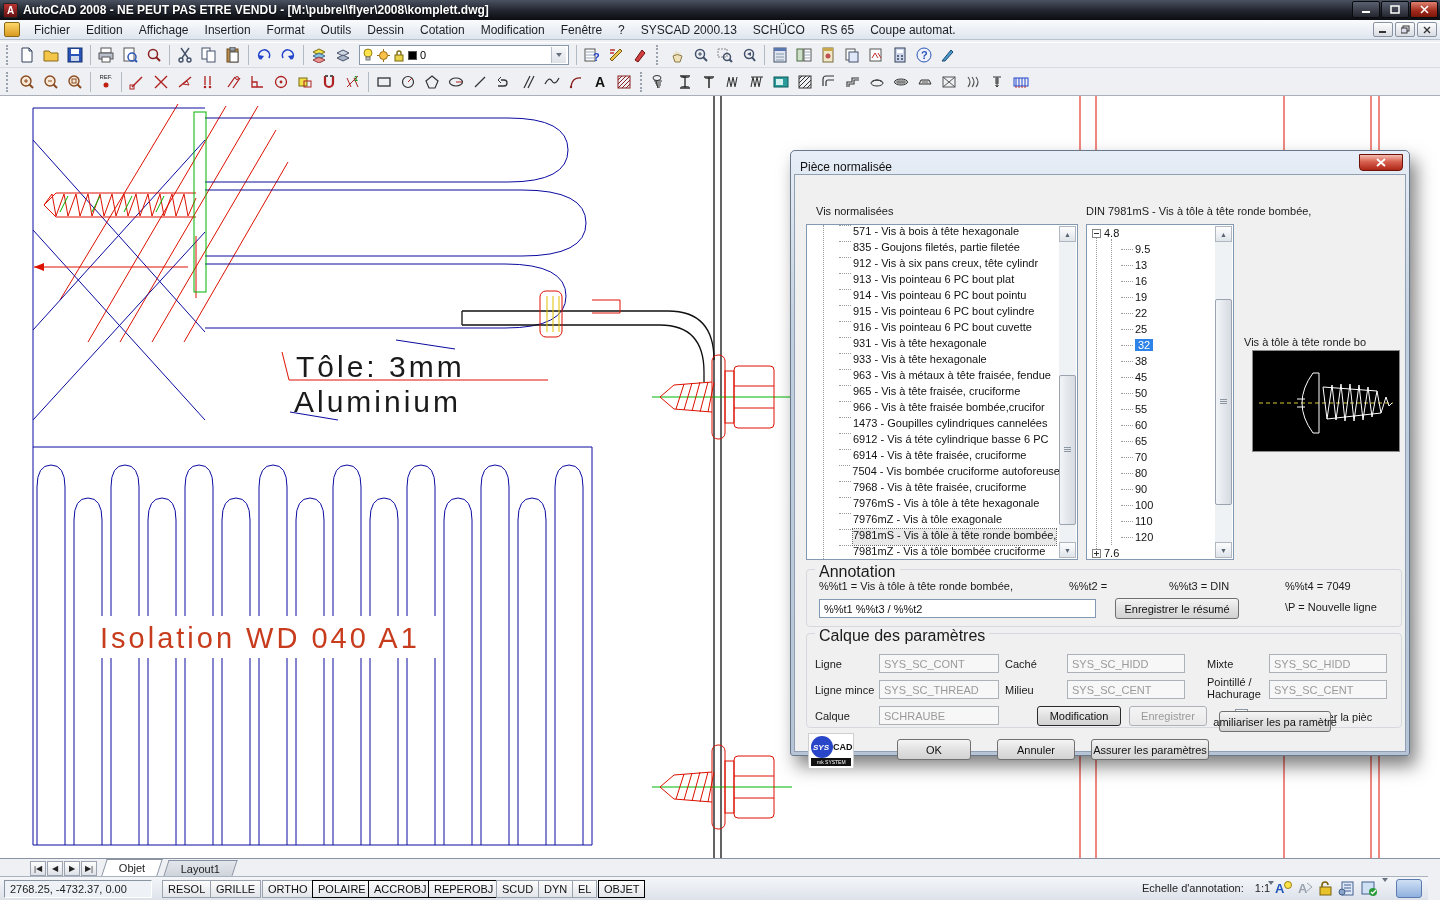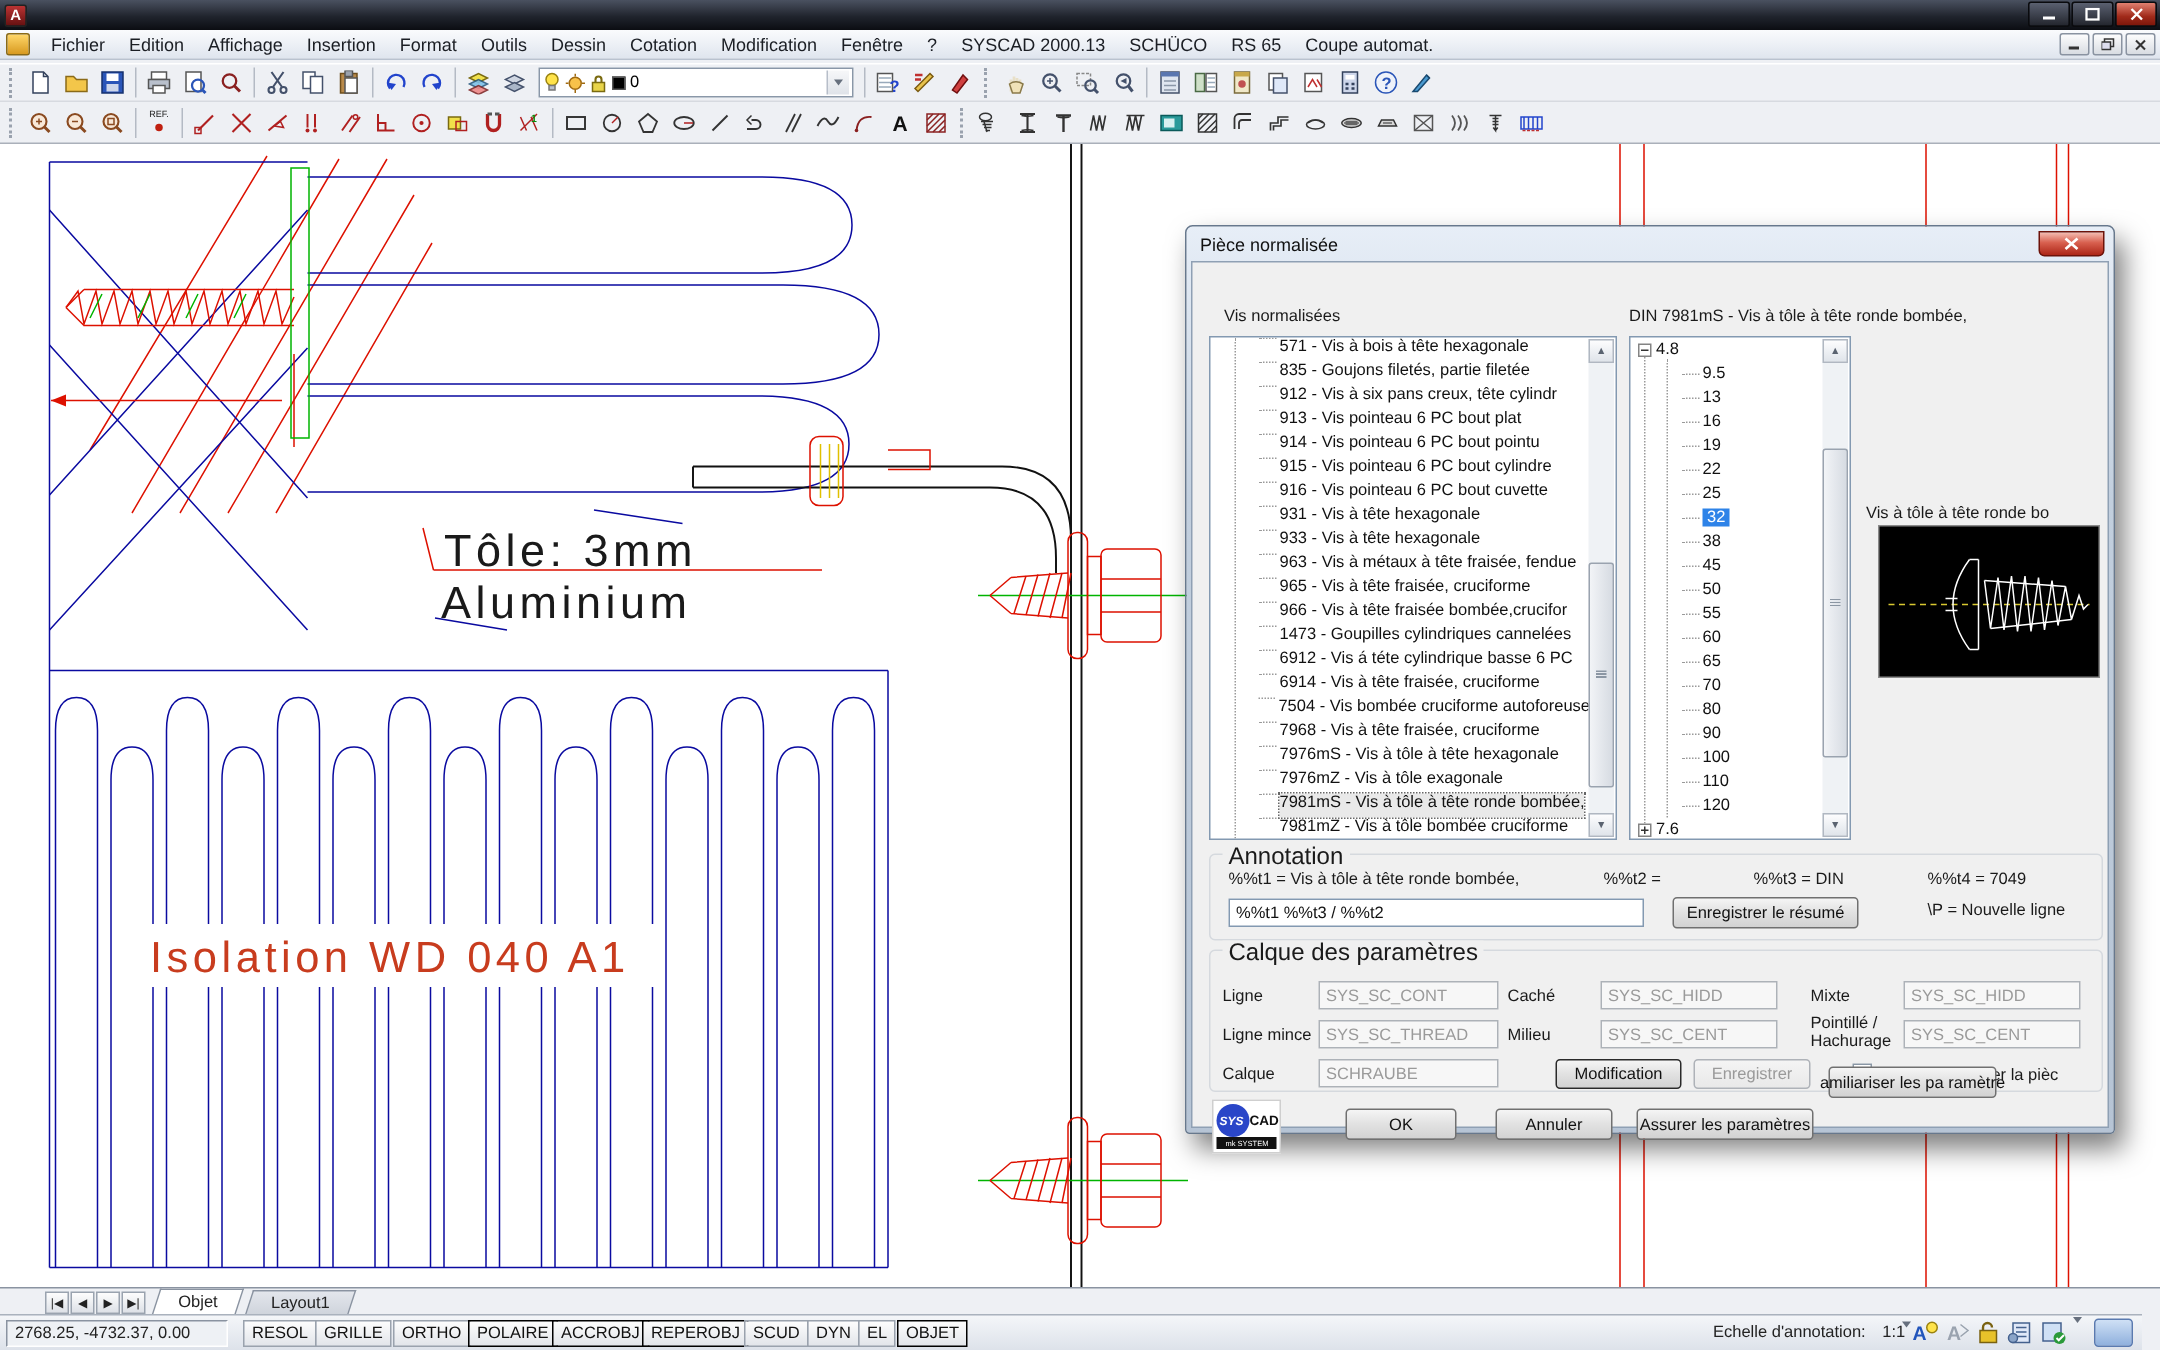--- a/index.html
+++ b/index.html
@@ -33,21 +33,21 @@
 .caret i{width:0;height:0;border-left:3px solid transparent;border-right:3px solid transparent;border-top:4px solid #67707e}
 .swatch{width:9px;height:9px;background:#000;border:1px solid #555}
 
 #lefttools{position:absolute;left:0;top:100px;width:27px;display:flex;flex-direction:column;gap:1px;align-items:center;background:#eef0f4;padding-top:2px;border-right:1px solid #c9ced6}
 .lt{width:23px;height:23px;border:1px solid #cdd2da;border-radius:2px;background:linear-gradient(#fcfdfe,#e8ebef);display:flex;align-items:center;justify-content:center}
 
 #canvas{position:absolute;left:0;top:96px;width:1440px;height:762px;background:#fff}
 text.cad{font-family:"Liberation Sans",sans-serif;letter-spacing:3px}
 
 #dlg{position:absolute;left:790px;top:150px;width:620px;height:606px;background:linear-gradient(#e7eef7,#c2cfde 30%,#b6c4d5);border:1px solid #67788d;border-radius:5px 5px 3px 3px;box-shadow:6px 10px 18px rgba(0,0,0,.5)}
-#dlgtitle{position:absolute;left:0;top:0;right:0;height:23px;display:flex;align-items:center;padding-left:9px;color:#111;font-size:12px}
+#dlgtitle{position:absolute;left:0;top:0;right:0;height:23px;display:flex;align-items:flex-end;padding-left:9px;color:#111;font-size:12px}
 #dlgclose{position:absolute;right:6px;top:3px;width:44px;height:17px;background:linear-gradient(#f4bdb2,#d8604f 45%,#ad2617);border:1px solid #6d130a;border-radius:0 0 4px 4px;display:flex;align-items:center;justify-content:center}
 #dlgbody{position:absolute;left:3px;right:3px;top:23px;bottom:3px;background:#f0f0f0;border:1px solid #8fa0b4}
 .dlbl{position:absolute;font-size:11px;color:#1a1a1a;white-space:nowrap}
 .listbox{position:absolute;background:#fff;border:1px solid #8399b1;overflow:hidden}
 .lrow{display:flex;height:16px;white-space:nowrap;padding-left:32px;position:relative;font-size:11px;color:#111}
 .lrow s,.trow s{display:inline-block;width:12px;height:0;border-top:1px dotted #9a9a9a;margin-right:2px;text-decoration:none}
 .lrow.sel span{background:#e9e9e9;outline:1px dotted #666}
 .vdot{position:absolute;width:0;border-left:1px dotted #9a9a9a}
 .trow{display:flex;align-items:center;height:16px;white-space:nowrap;position:relative;font-size:11px;color:#111}
 .trow.child{padding-left:34px}
@@ -90,20 +90,21 @@
 #statusicons{position:absolute;right:40px;top:2px;display:flex;align-items:center;gap:4px}
 #cleanbtn{position:absolute;right:6px;top:2px;width:26px;height:19px;border:1px solid #5a7ab0;border-radius:3px;background:linear-gradient(#cfe0f5,#8fb0dd)}
 </style>
 </head>
 <body>
 
 <div id="app">
 
   <div id="titlebar">
     <div class="appico">A</div>
+    <div class="ttl">AutoCAD 2008 - NE PEUT PAS ETRE VENDU - [M:\pubrel\flyer\2008\komplett.dwg]</div>
     <div id="winbtns">
       <div class="wb">
           <svg width="10" height="9">
             <rect x="1" y="6" width="8" height="2" fill="#fff"></rect>
           </svg>
         </div>
       <div class="wb">
           <svg width="10" height="9">
             <rect x="1" y="1" width="8" height="7" fill="none" stroke="#fff" stroke-width="1.5"></rect>
           </svg>

